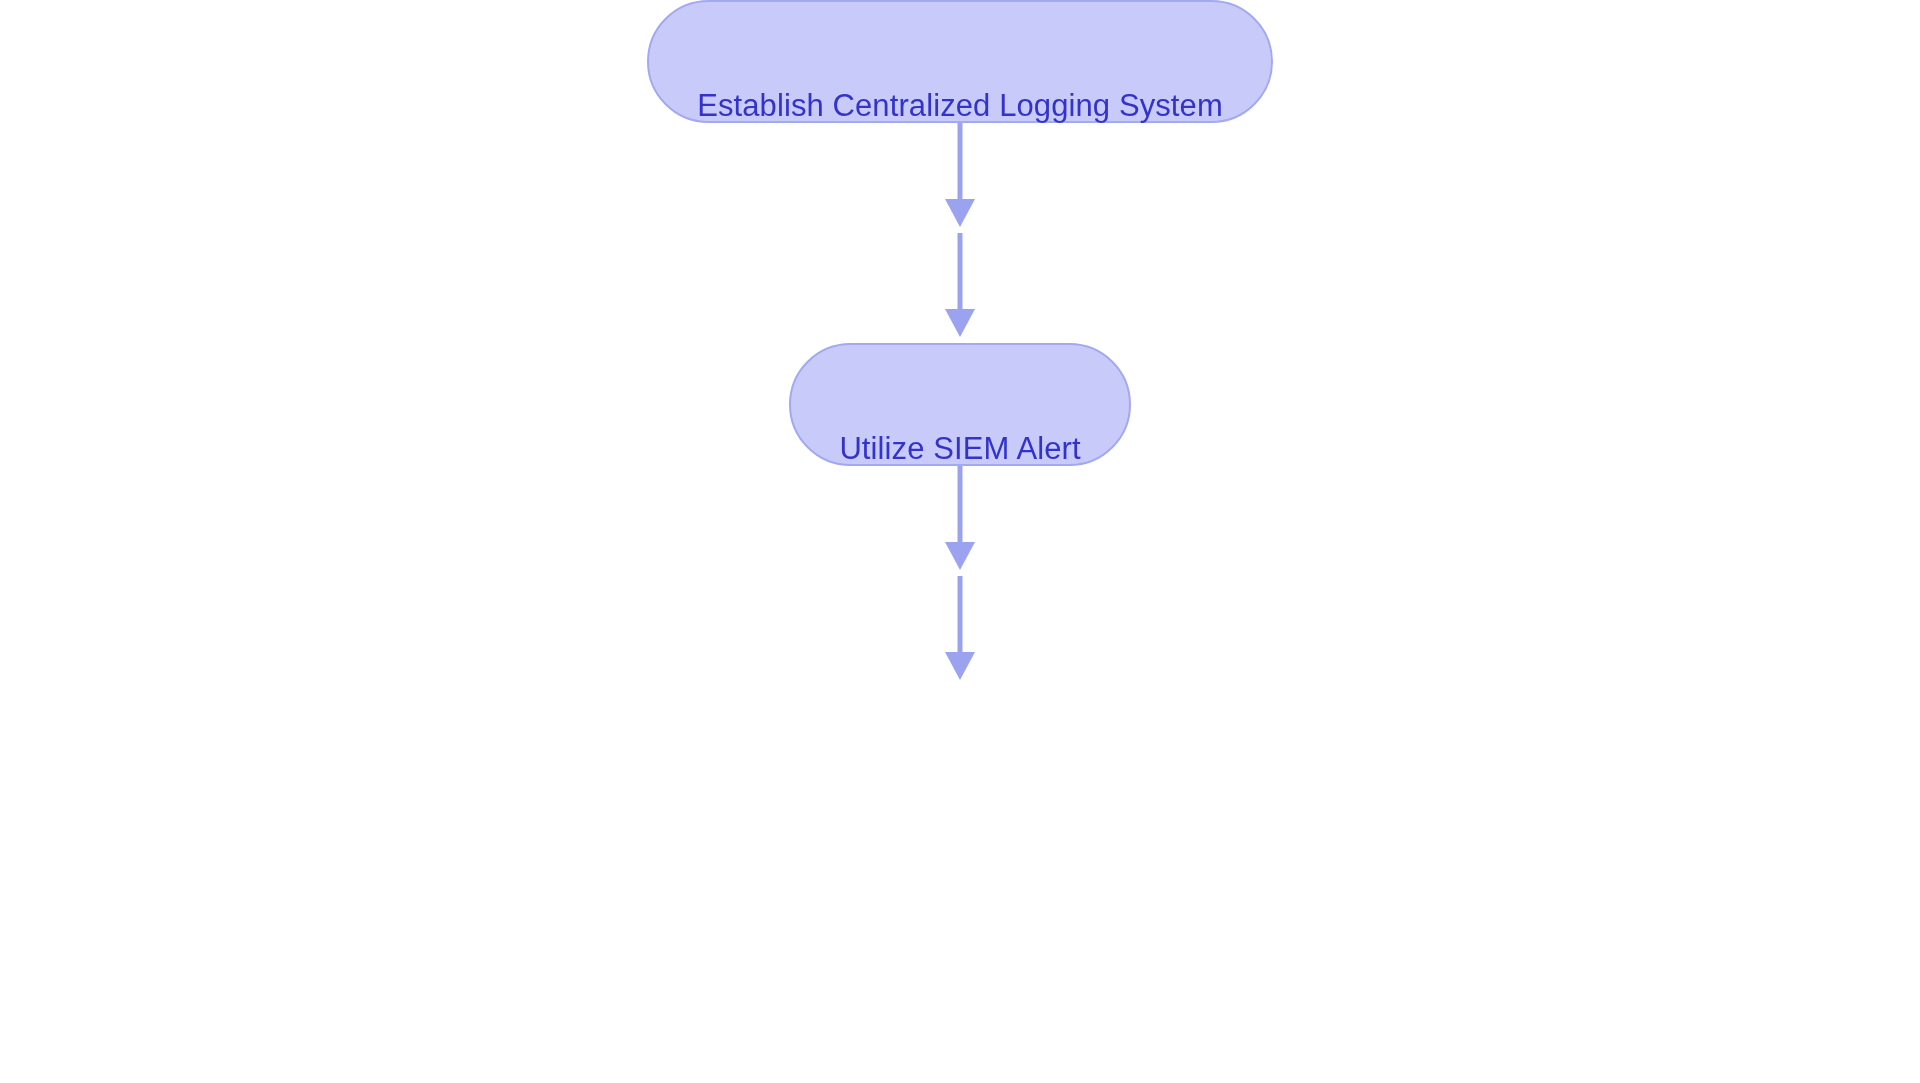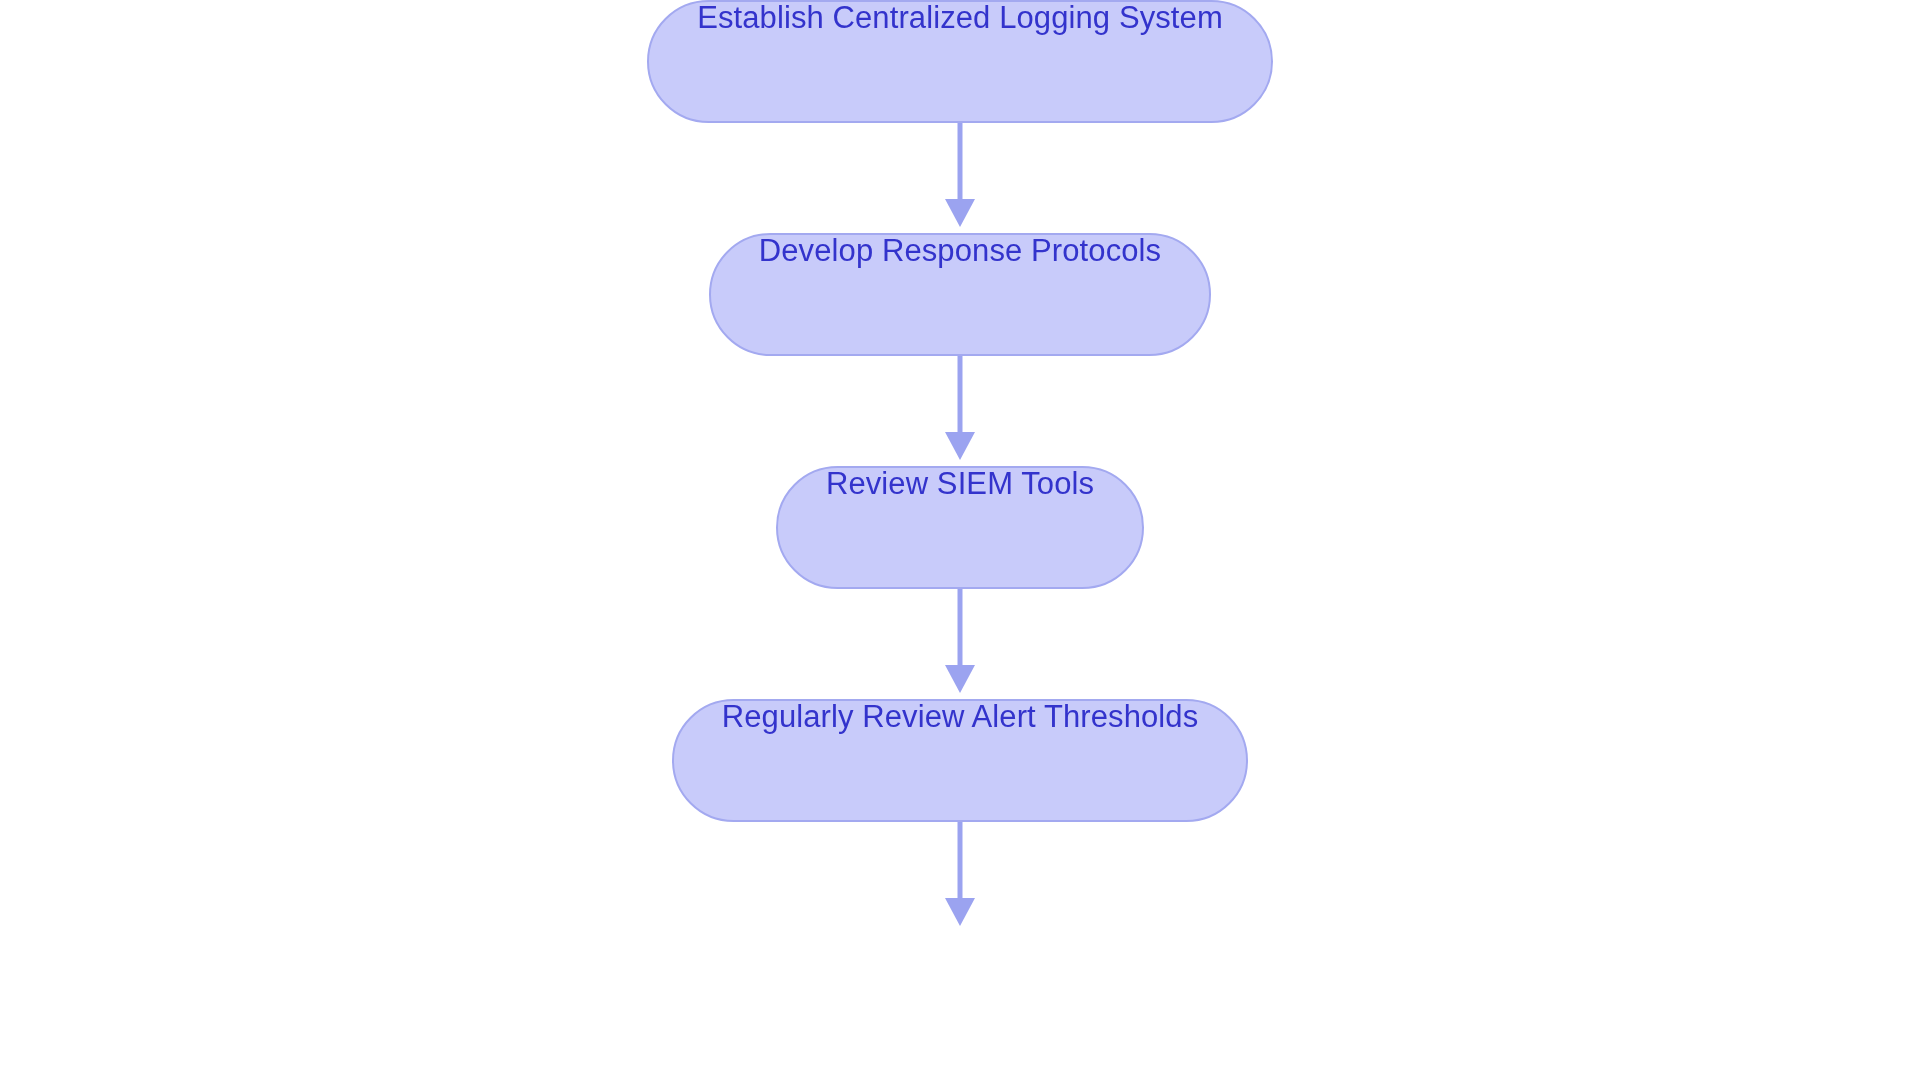--- a/index.html
+++ b/index.html
@@ -34,21 +34,21 @@
     justify-content: flex-start;
   }
 
   .flow-node {
     box-sizing: border-box;
     height: 123px;
     border-radius: 62px;
     background: #c8cbfa;
     border: 2px solid #a3a9f0;
     display: flex;
-    align-items: flex-start;
+    align-items: flex-end;
     justify-content: center;
     padding: 0 48px;
     flex: 0 0 auto;
   }
 
   .flow-node-label {
     color: #3333cc;
     font-size: 31px;
     font-family: "Liberation Sans", "DejaVu Sans", sans-serif;
     font-weight: 400;
@@ -91,41 +91,35 @@
 
     <div class="flow-node n0">
       <span class="flow-node-label">Establish Centralized Logging System</span>
     </div>
 
     <svg class="flow-edge" viewBox="0 0 40 110">
       <line class="flow-edge-line" x1="20" y1="0" x2="20" y2="86"></line>
       <polygon class="flow-edge-head" points="20,104 5,76 35,76"></polygon>
     </svg>
 
-    <div class="flow-node n1">
-      <span class="flow-node-label">Develop Response Protocols</span>
+
+    <svg class="flow-edge" viewBox="0 0 40 110">
+      <line class="flow-edge-line" x1="20" y1="0" x2="20" y2="86"></line>
+      <polygon class="flow-edge-head" points="20,104 5,76 35,76"></polygon>
+    </svg>
+
+    <div class="flow-node n2">
+      <span class="flow-node-label">Utilize SIEM Alert</span>
     </div>
 
     <svg class="flow-edge" viewBox="0 0 40 110">
       <line class="flow-edge-line" x1="20" y1="0" x2="20" y2="86"></line>
       <polygon class="flow-edge-head" points="20,104 5,76 35,76"></polygon>
     </svg>
 
-    <div class="flow-node n2">
-      <span class="flow-node-label">Review SIEM Tools</span>
-    </div>
-
-    <svg class="flow-edge" viewBox="0 0 40 110">
-      <line class="flow-edge-line" x1="20" y1="0" x2="20" y2="86"></line>
-      <polygon class="flow-edge-head" points="20,104 5,76 35,76"></polygon>
-    </svg>
-
-    <div class="flow-node n3">
-      <span class="flow-node-label">Regularly Review Alert Thresholds</span>
-    </div>
 
     <svg class="flow-edge" viewBox="0 0 40 110">
       <line class="flow-edge-line" x1="20" y1="0" x2="20" y2="86"></line>
       <polygon class="flow-edge-head" points="20,104 5,76 35,76"></polygon>
     </svg>
 
 
   </div>
 </div>
 

